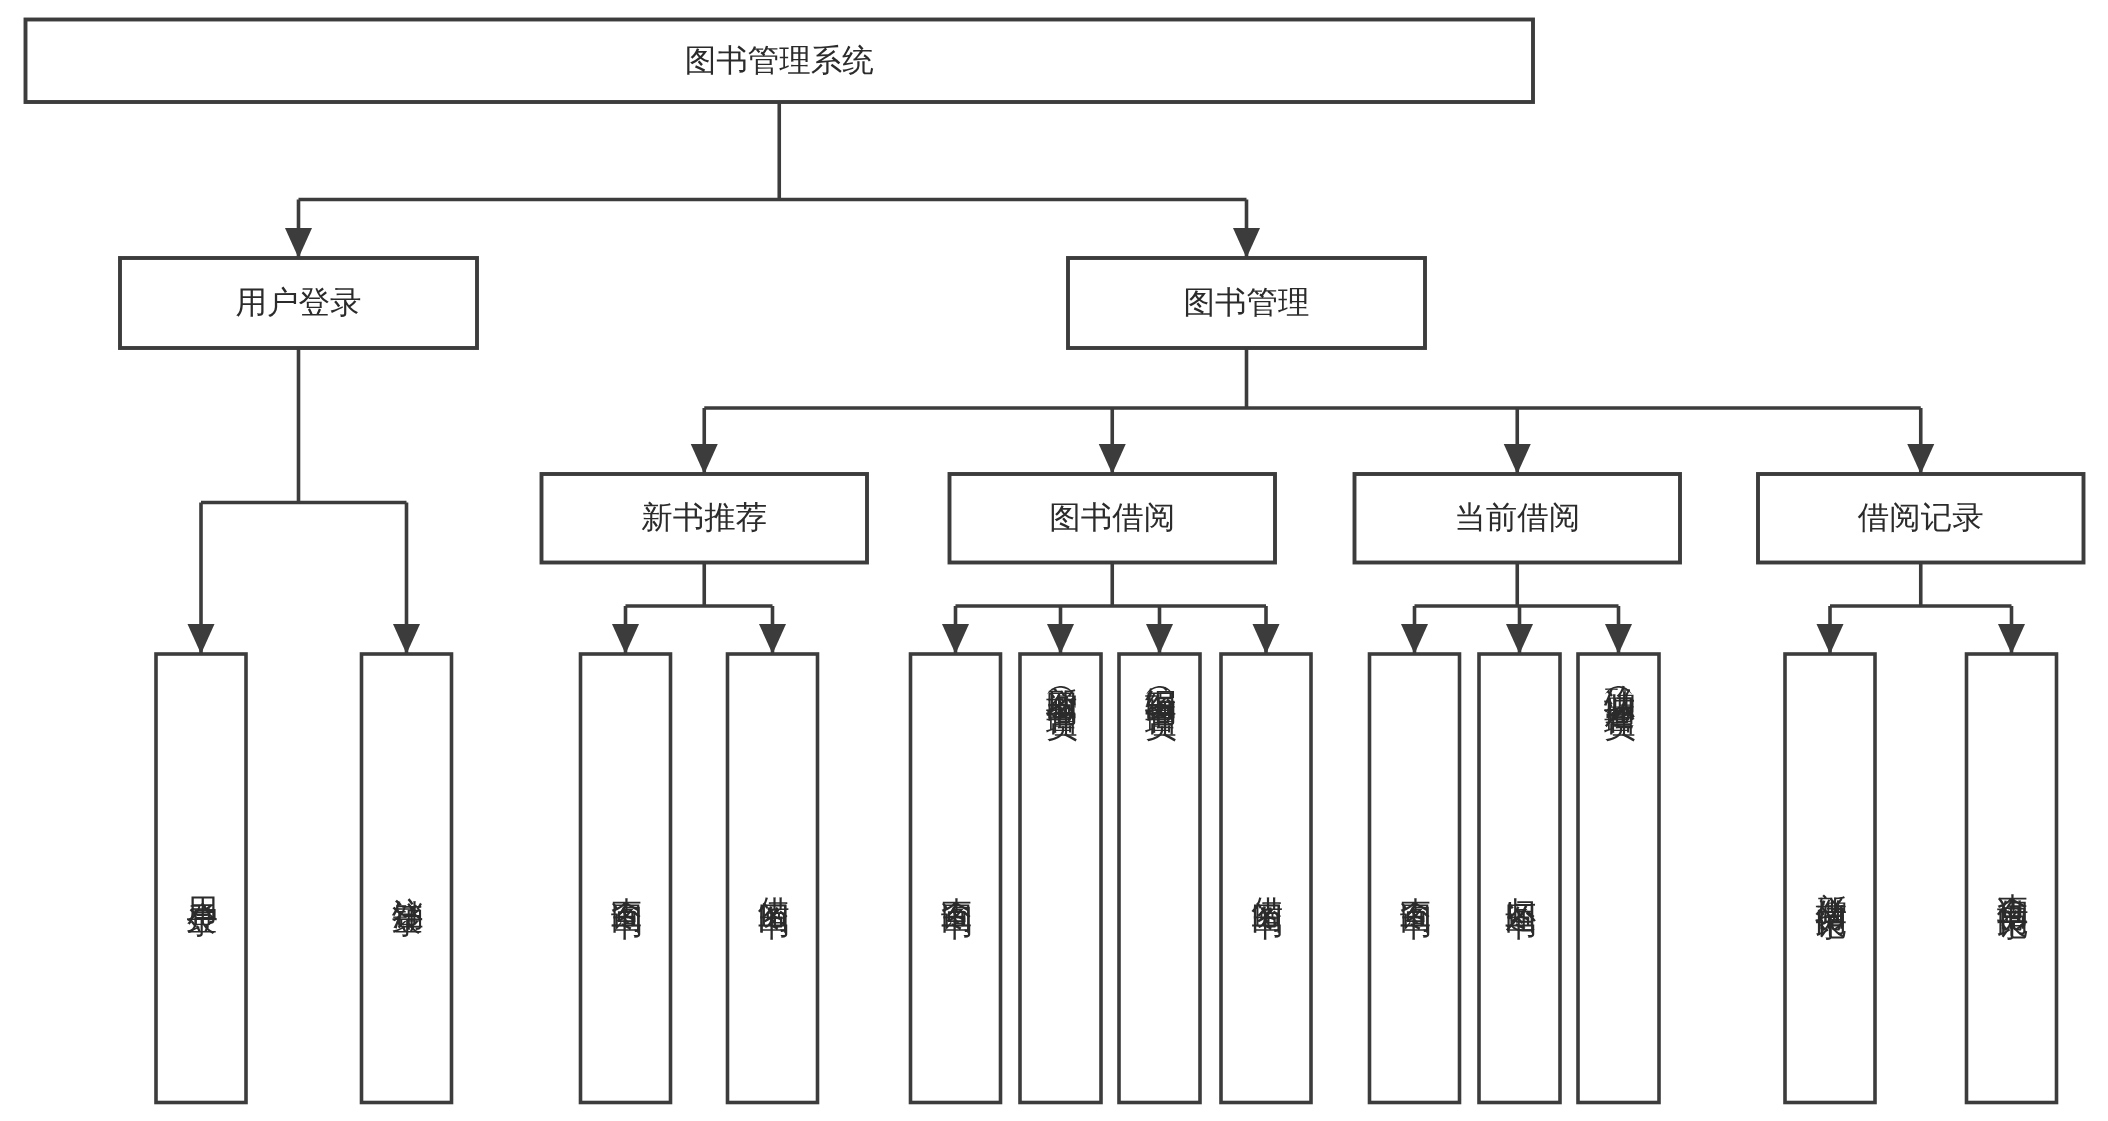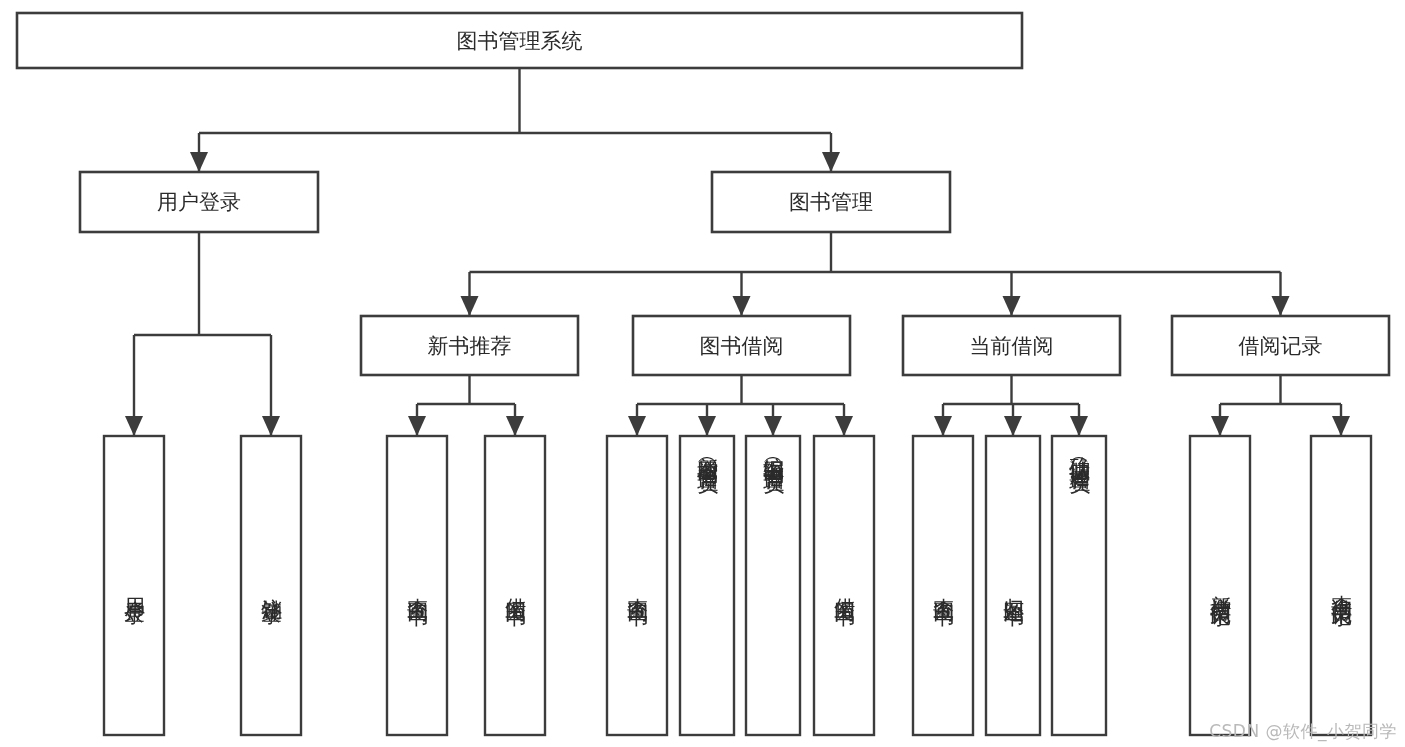--- a/index.html
+++ b/index.html
@@ -210,14 +210,13 @@
       <div class="leaf-label-wrap" style="left: 1052px; top: 436px; width: 54px; height: 299px; align-items: flex-start;">
         <span class="leaf-label-v" style="padding-top: 4px;">确认归还（管理员）</span>
       </div>
       <div class="leaf-label-wrap" style="left: 1190px; top: 436px; width: 60px; height: 299px;">
         <span class="leaf-label-v">新增借阅记录</span>
       </div>
       <div class="leaf-label-wrap" style="left: 1311px; top: 436px; width: 60px; height: 299px;">
         <span class="leaf-label-v">查询借阅记录</span>
       </div>
     </div>
-  <div class="watermark">CSDN @软件_小贺同学</div>
 </div>
 
 </body></html>

